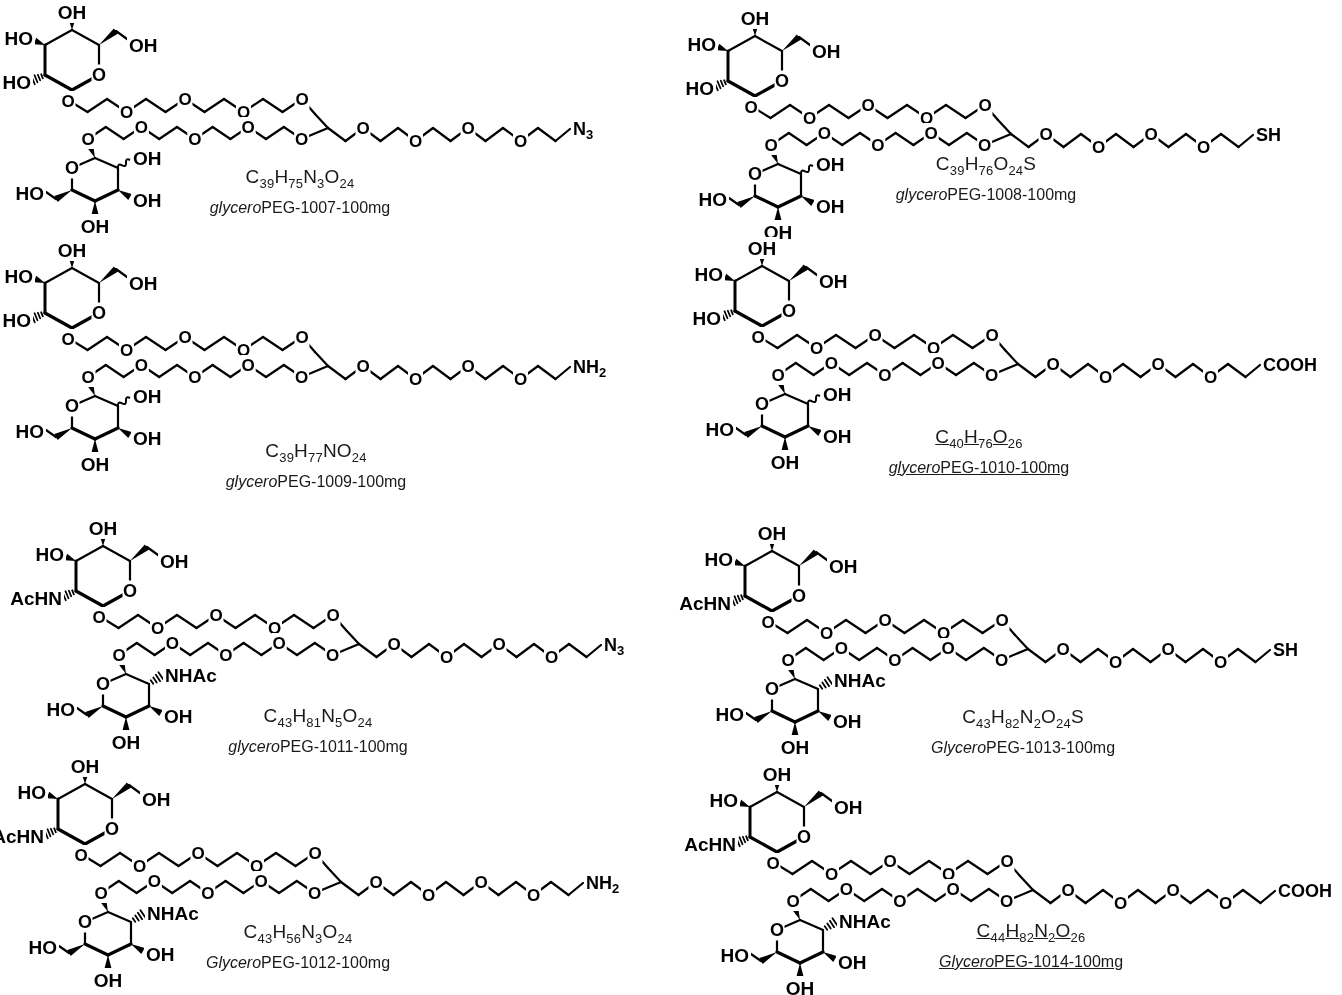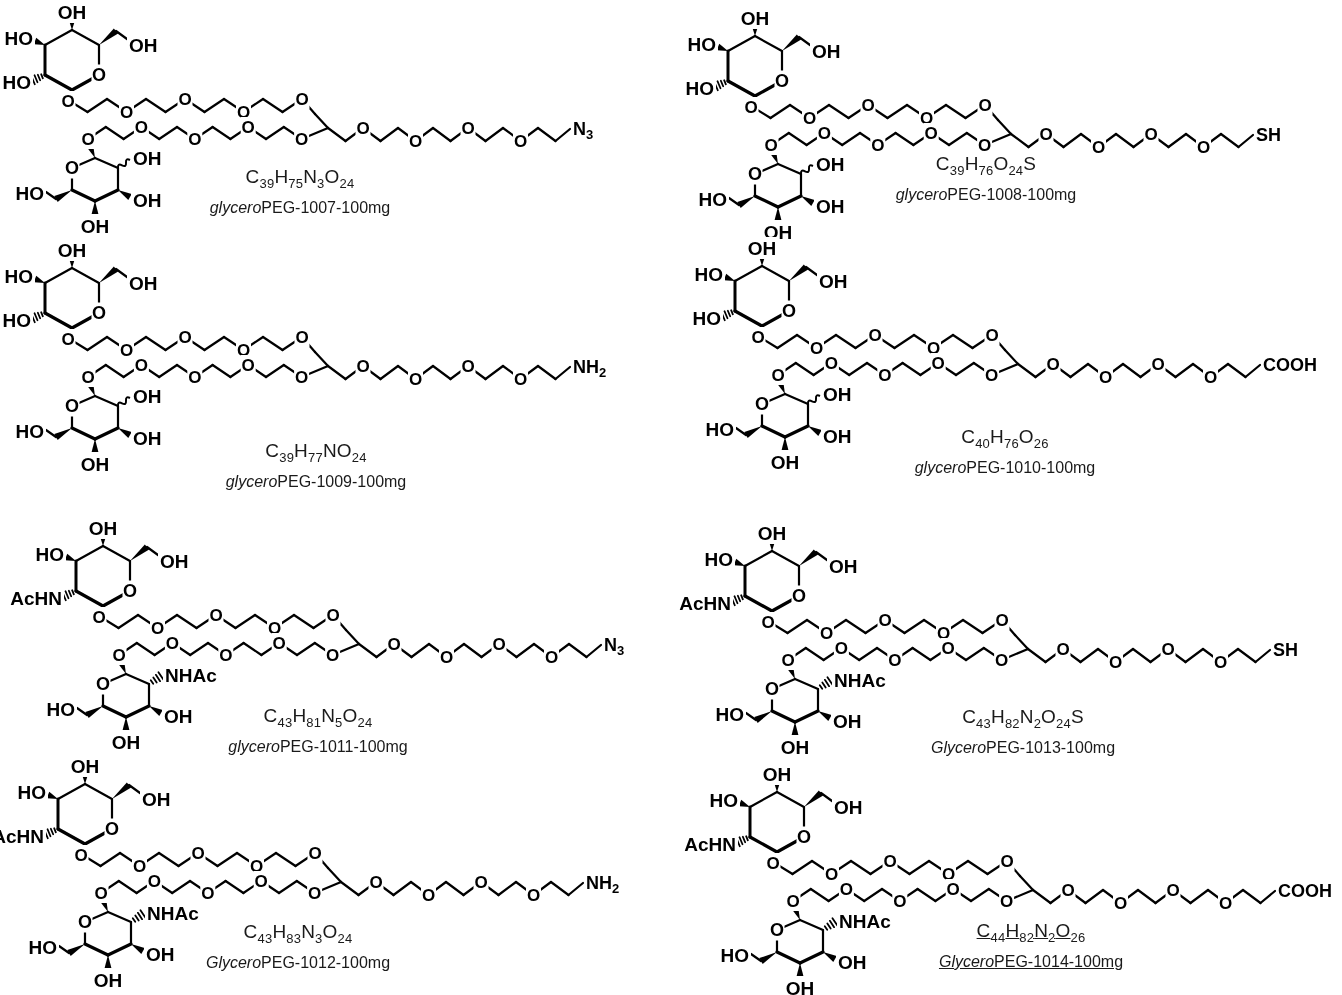--- a/index.html
+++ b/index.html
@@ -997,34 +997,34 @@
         <div class="mol-name"><i>glycero</i>PEG-1007-100mg</div>
       </div>
       <div class="mol-label" style="left: 806px; top: 152px;">
         <div class="formula">C<sub>39</sub>H<sub>76</sub>O<sub>24</sub>S</div>
         <div class="mol-name"><i>glycero</i>PEG-1008-100mg</div>
       </div>
       <div class="mol-label" style="left: 136px; top: 439px;">
         <div class="formula">C<sub>39</sub>H<sub>77</sub>NO<sub>24</sub></div>
         <div class="mol-name"><i>glycero</i>PEG-1009-100mg</div>
       </div>
-      <div class="mol-label" style="left: 825px; top: 425px;">
+      <div class="mol-label" style="left: 799px; top: 425px; text-decoration: underline;">
         <div class="formula">C<sub>40</sub>H<sub>76</sub>O<sub>26</sub></div>
         <div class="mol-name"><i>glycero</i>PEG-1010-100mg</div>
       </div>
       <div class="mol-label" style="left: 138px; top: 704px;">
         <div class="formula">C<sub>43</sub>H<sub>81</sub>N<sub>5</sub>O<sub>24</sub></div>
         <div class="mol-name"><i>glycero</i>PEG-1011-100mg</div>
       </div>
       <div class="mol-label" style="left: 843px; top: 705px;">
         <div class="formula">C<sub>43</sub>H<sub>82</sub>N<sub>2</sub>O<sub>24</sub>S</div>
         <div class="mol-name"><i>Glycero</i>PEG-1013-100mg</div>
       </div>
       <div class="mol-label" style="left: 118px; top: 920px;">
-        <div class="formula">C<sub>43</sub>H<sub>83</sub>N<sub>3</sub>O<sub>24</sub></div>
+        <div class="formula">C<sub>43</sub>H<sub>56</sub>N<sub>3</sub>O<sub>24</sub></div>
         <div class="mol-name"><i>Glycero</i>PEG-1012-100mg</div>
       </div>
       <div class="mol-label" style="left: 851px; top: 919px; text-decoration: underline;">
         <div class="formula">C<sub>44</sub>H<sub>82</sub>N<sub>2</sub>O<sub>26</sub></div>
         <div class="mol-name"><i>Glycero</i>PEG-1014-100mg</div>
       </div>
     </div>
 </div>
 
 </body></html>

